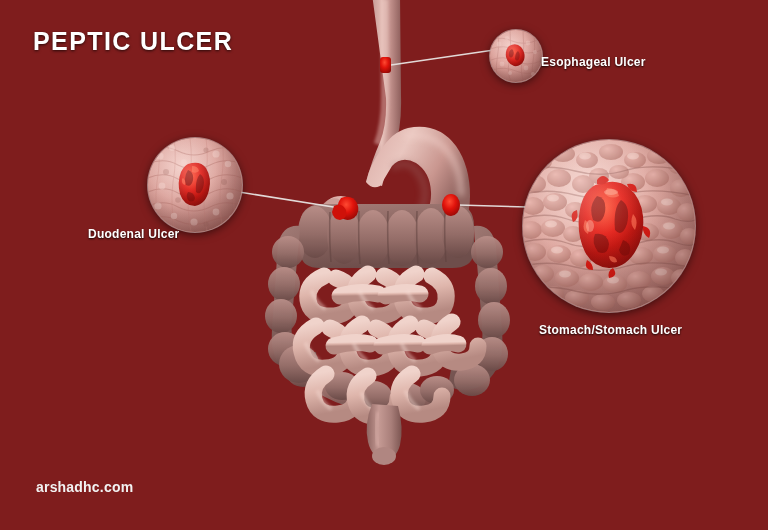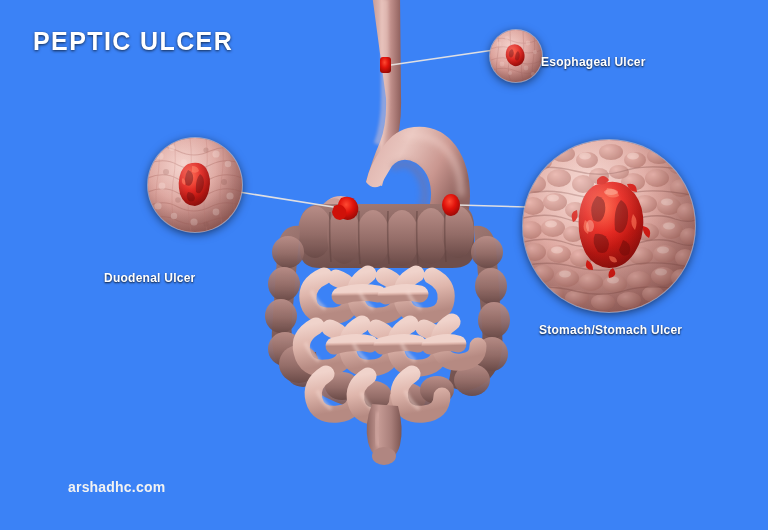--- a/index.html
+++ b/index.html
@@ -5,21 +5,21 @@
 <style>
   html, body {
     margin: 0;
     padding: 0;
     background: #121212;
   }
   #stage {
     position: relative;
     width: 768px;
     height: 530px;
-    background: #3b82f6;
+    background: #7f1d1d;
     overflow: hidden;
     font-family: "Liberation Sans", sans-serif;
     -webkit-font-smoothing: antialiased;
   }
   #anatomy-svg {
     position: absolute;
     left: 0; top: 0;
     width: 768px;
     height: 530px;
   }
@@ -36,33 +36,32 @@
   }
   .watermark {
     position: absolute;
     left: 36px;
     top: 479px;
     color: #f2f2f2;
     font-size: 14px;
     font-weight: bold;
     letter-spacing: 0.2px;
     white-space: nowrap;
-    margin-left: 32px;
   }
   .callout-label {
     position: absolute;
     color: #ffffff;
     font-size: 12px;
     font-weight: bold;
     letter-spacing: 0.25px;
     white-space: nowrap;
     text-shadow: 0 1px 2px rgba(0,0,0,0.85);
   }
   #label-esophageal { left: 541px; top: 55px; }
-  #label-duodenal   { left: 104px;  top: 227px; margin-top: 44px; }
+  #label-duodenal   { left: 88px;  top: 227px; }
   #label-gastric    { left: 539px; top: 323px; }
 
   
   .inset {
     position: absolute;
     border-radius: 50%;
     overflow: hidden;
     background: #c9867f;
     box-shadow: 0 0 0 1px rgba(228,210,208,0.55),
                 0 2px 10px rgba(0,0,0,0.6);

